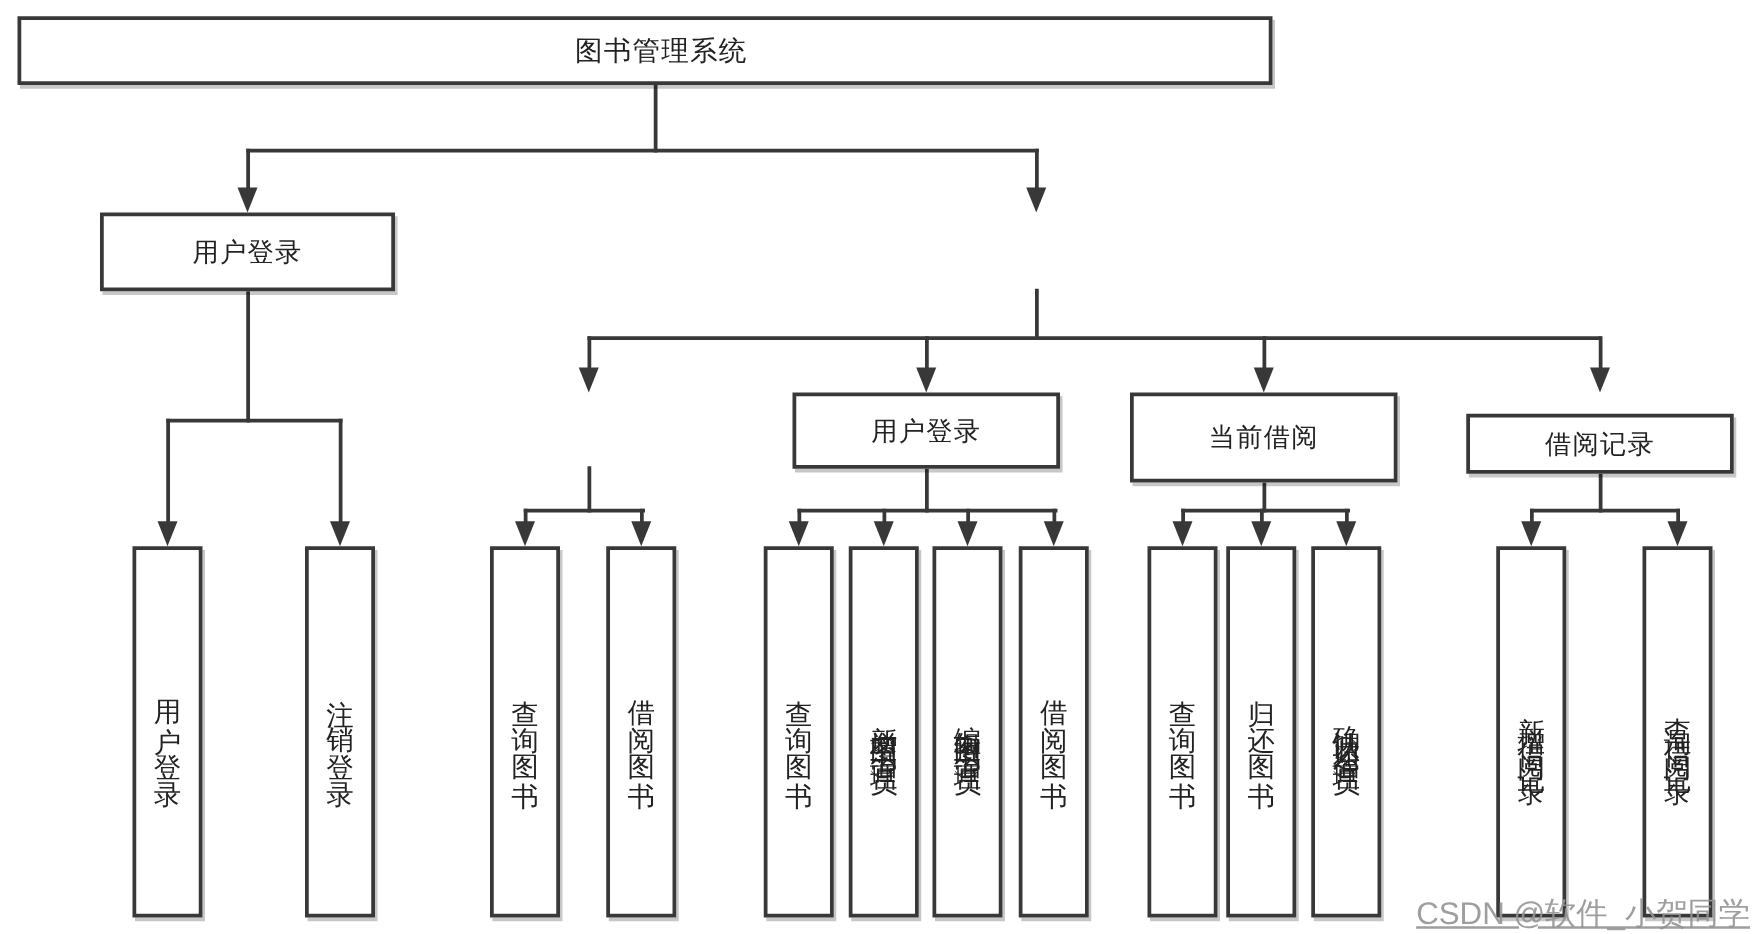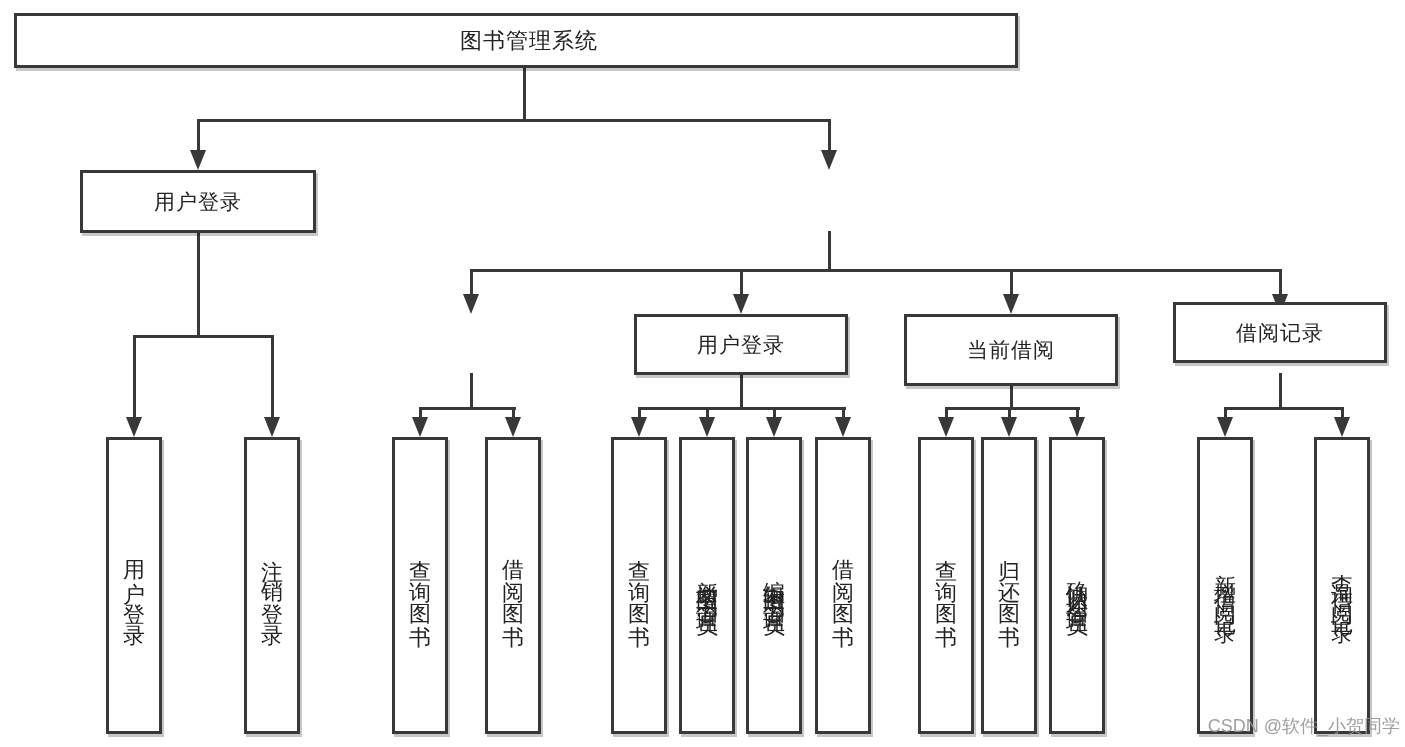--- a/index.html
+++ b/index.html
@@ -19,21 +19,21 @@
     font-size:22px;line-height:1;white-space:nowrap;
   }
   .line{position:absolute;background:#383838;z-index:1;}
   .arrow{
     position:absolute;width:0;height:0;z-index:1;
     border-left:8px solid transparent;border-right:8px solid transparent;
     border-top:20px solid #383838;
   }
   .watermark{
     position:absolute;right:5px;top:714px;z-index:5;
-    font-size:18px;color:rgba(148,148,148,0.9);white-space:nowrap;
+    font-size:25px;color:rgba(148,148,148,0.9);white-space:nowrap;text-decoration:underline;
   }
 </style>
 </head>
 <body>
 
 <div id="canvas">
 
   <div class="box" style="left:14px;top:13px;width:1004px;height:55px;padding-left:26px;">
     <span class="hlabel root-label">图书管理系统</span>
   </div>
@@ -41,21 +41,21 @@
   <div class="box" style="left:80px;top:170px;width:236px;height:63px;">
     <span class="hlabel">用户登录</span>
   </div>
 
   <div class="box" style="left:634px;top:314px;width:214px;height:61px;">
     <span class="hlabel">用户登录</span>
   </div>
   <div class="box" style="left:904px;top:314px;width:214px;height:72px;">
     <span class="hlabel">当前借阅</span>
   </div>
-  <div class="box" style="left:1173px;top:302px;width:214px;height:61px;">
+  <div class="box" style="left:1173px;top:331px;width:214px;height:48px;">
     <span class="hlabel">借阅记录</span>
   </div>
 
   <div class="box" style="left:106px;top:437px;width:56px;height:297px;">
     <span class="vlabel" style="letter-spacing: 22px;">用户登录</span>
   </div>
   <div class="box" style="left:244px;top:437px;width:56px;height:297px;">
     <span class="vlabel" style="letter-spacing: 22px;">注销登录</span>
   </div>
   <div class="box" style="left:392px;top:437px;width:56px;height:297px;">

